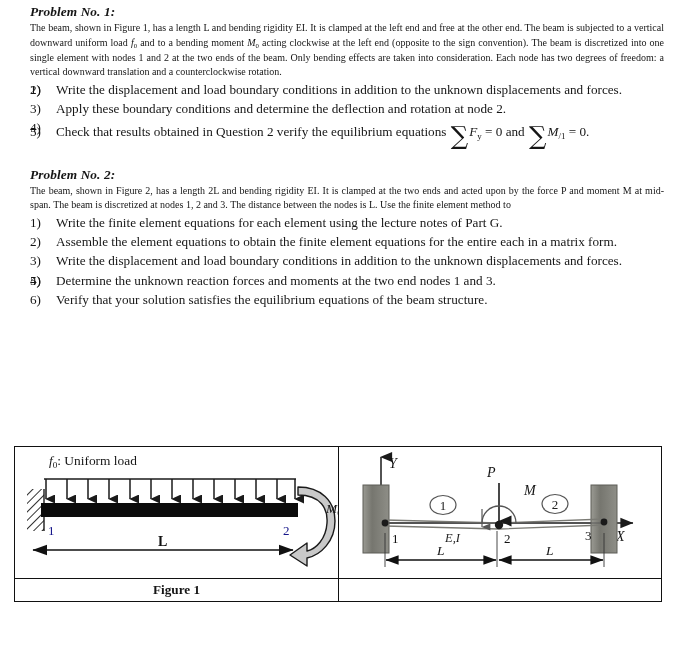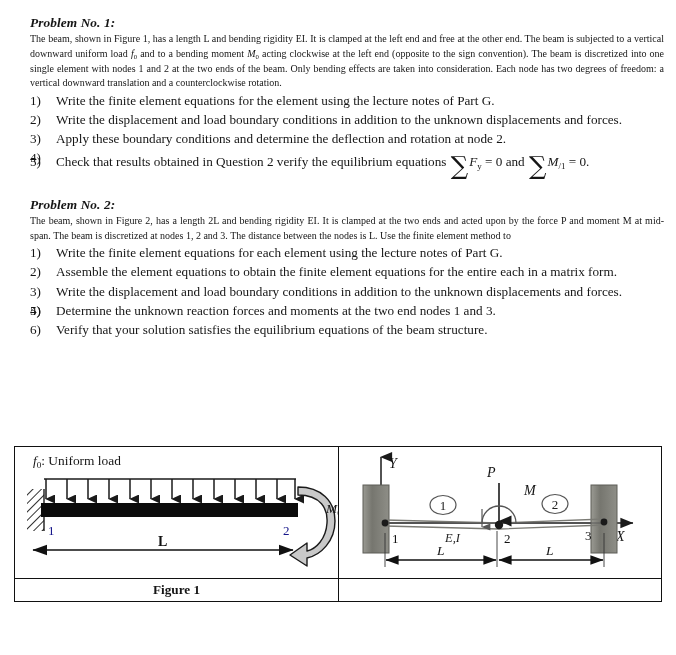--- a/index.html
+++ b/index.html
@@ -7,21 +7,21 @@
     margin: 0; padding: 0;
     background: #ffffff;
   }
   body {
     width: 676px; height: 655px;
     font-family: "Liberation Serif", "DejaVu Serif", serif;
     color: #151515;
     position: relative;
     overflow: hidden;
   }
-  .page { padding: 15px 8px 0 8px; width: 676px; }
+  .page { padding: 4px 8px 0 8px; width: 676px; }
 
   .prob-title {
     font-weight: bold; font-style: italic;
     font-size: 13.3px;
     margin: 0 0 1px 22px;
     letter-spacing: .1px;
   }
   .para {
     font-size: 10px;
     line-height: 1.47;
@@ -77,41 +77,41 @@
     height: 22px; line-height: 21px;
     text-align: center;
     font-weight: bold; font-size: 13.2px;
   }
   .capcell.left { width: 324px; border-right: 1.6px solid #111; }
   .capcell.right { width: 322px; }
 
   .fig-svg { position: absolute; left: 0; top: 0; }
 
   .f0label {
-    position: absolute; left: 18px; top: 6px;
+    position: absolute; left: 34px; top: 6px;
     font-size: 13.4px;
   }
   .m0label {
     position: absolute; left: 311px; top: 54px;
     font-size: 13.4px; font-style: italic;
     z-index: 5;
   }
 </style>
 </head>
 <body>
 
 <div class="page">
 
   <div>
     <div class="prob-title">Problem No. 1:</div>
 
     <p class="para"><span>The beam, shown in Figure 1, has a length L and bending rigidity EI. It is clamped at the left end and free at the other end. The beam is subjected to a vertical downward uniform load </span><span class="mathspan"><span class="it">f</span><span class="sub it">0</span></span><span> and to a bending moment </span><span class="mathspan"><span class="it">M</span><span class="sub">0</span></span><span> acting clockwise at the left end (opposite to the sign convention). The beam is discretized into one single element with nodes 1 and 2 at the two ends of the beam. Only bending effects are taken into consideration. Each node has two degrees of freedom: a vertical downward translation and a counterclockwise rotation.</span></p>
 
     <ul class="qlist">
-      <li><span class="num">1)</span><span>Write the finite element equations for the element using the lecture notes of Part G.</span></li>
+      <li><span class="num">1)</span></li>
       <li><span class="num">2)</span><span>Write the displacement and load boundary conditions in addition to the unknown displacements and forces.</span></li>
       <li><span class="num">3)</span><span>Apply these boundary conditions and determine the deflection and rotation at node 2.</span></li>
       <li><span class="num">4)</span></li>
       <li class="q-eq">
         <span class="num">5)</span><span>Check that results obtained in Question 2 verify the equilibrium equations </span><span class="mathspan"><span class="sigma">∑</span><span class="it">F</span><span class="sub it">y</span><span> = 0</span></span><span> and </span><span class="mathspan"><span class="sigma">∑</span><span class="it">M</span><span class="sub">/1</span><span> = 0</span></span><span>.</span>
       </li>
     </ul>
   </div>
 
   <div class="gap"></div>

